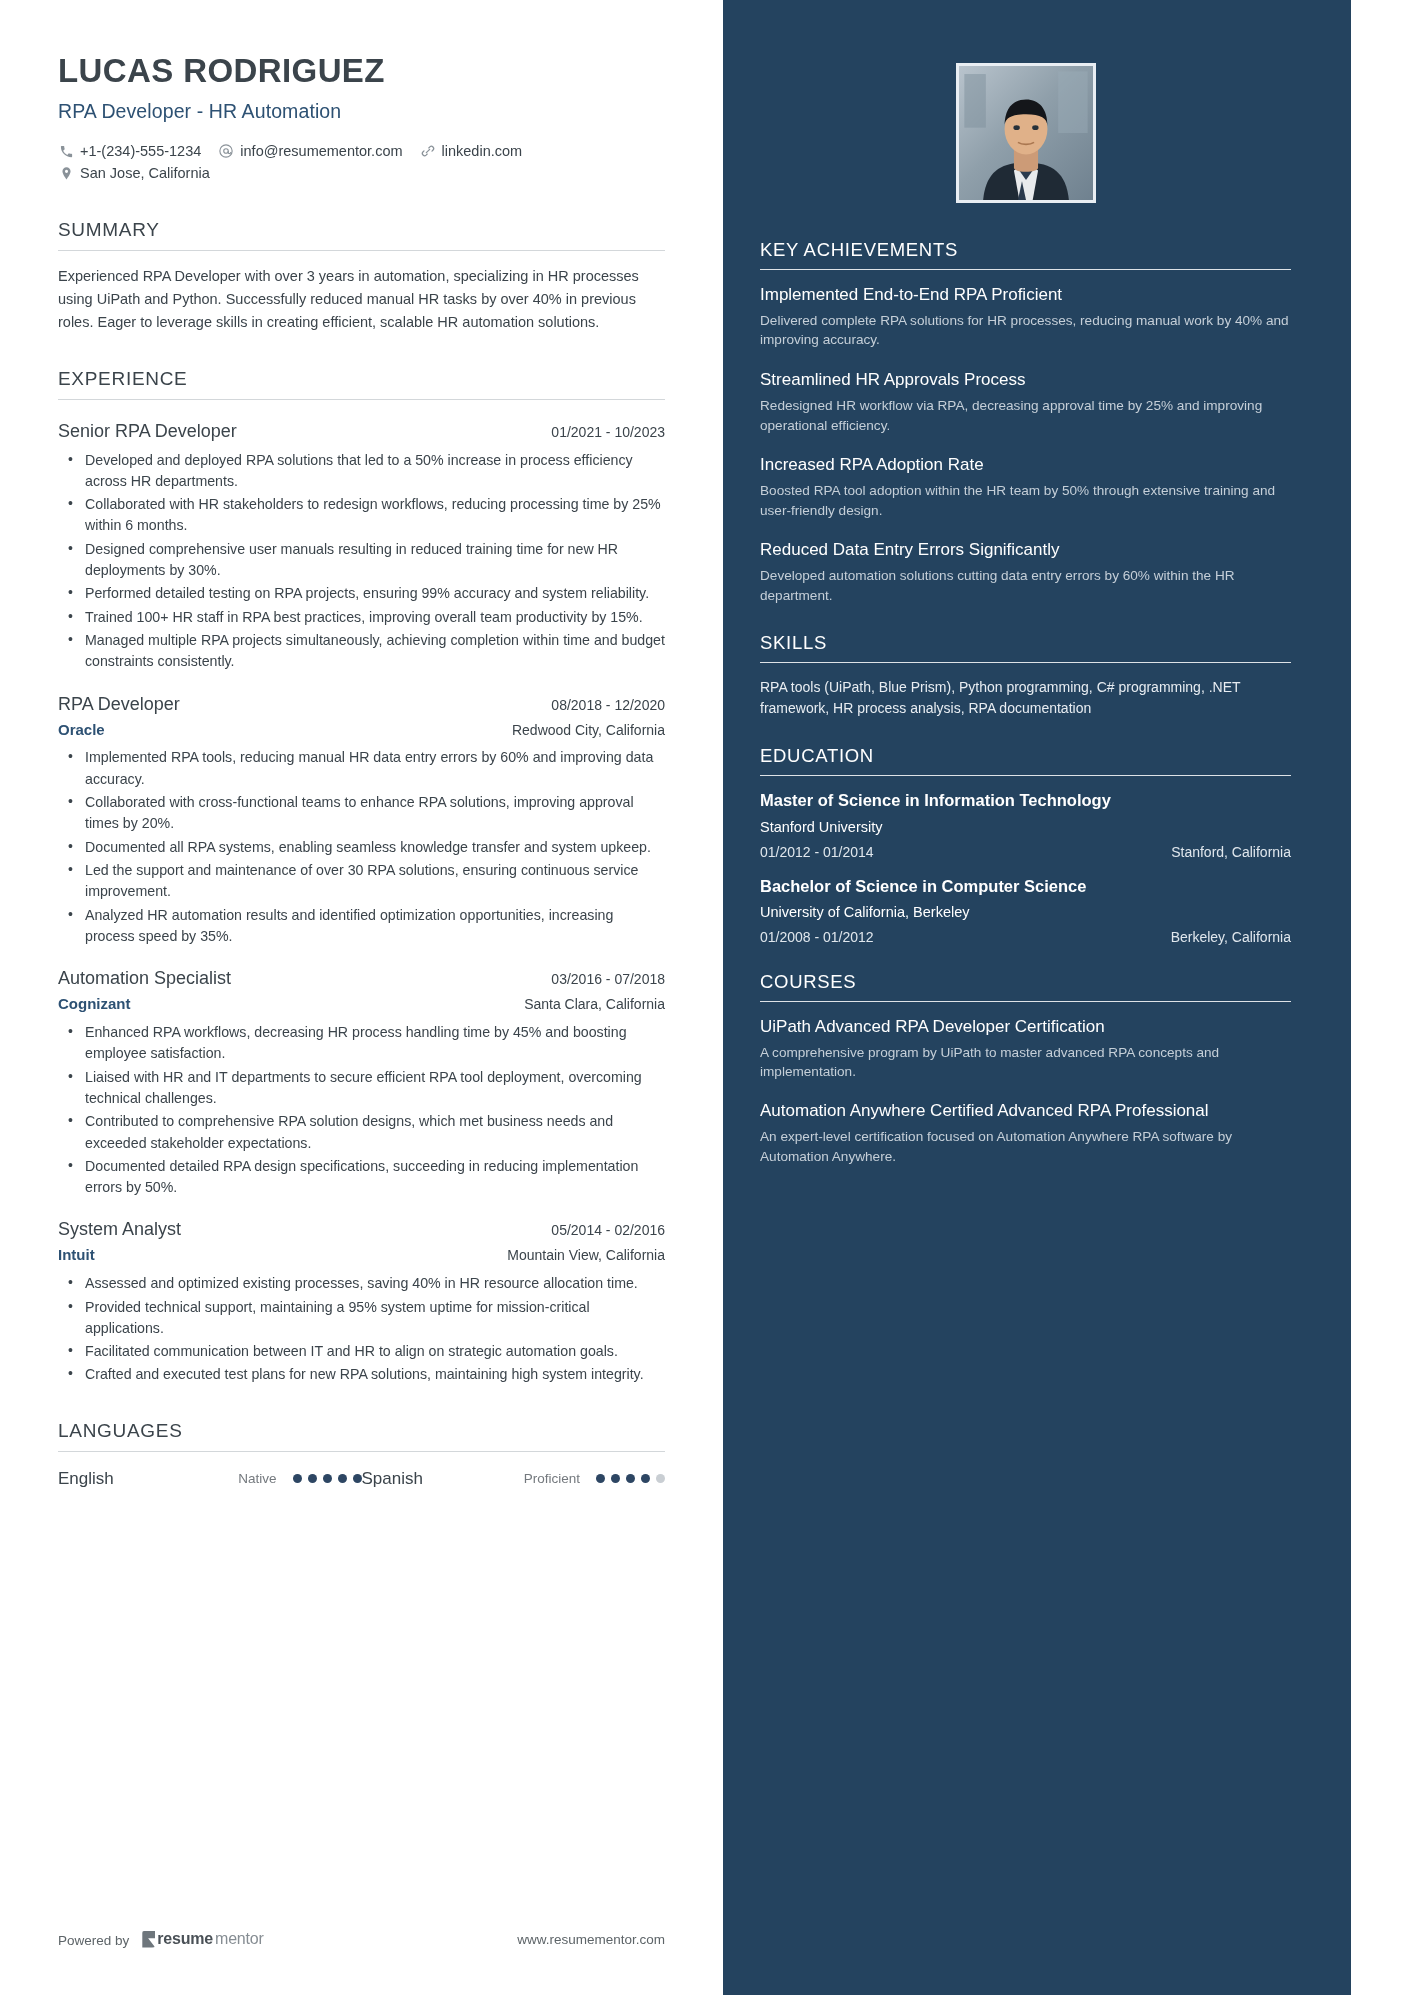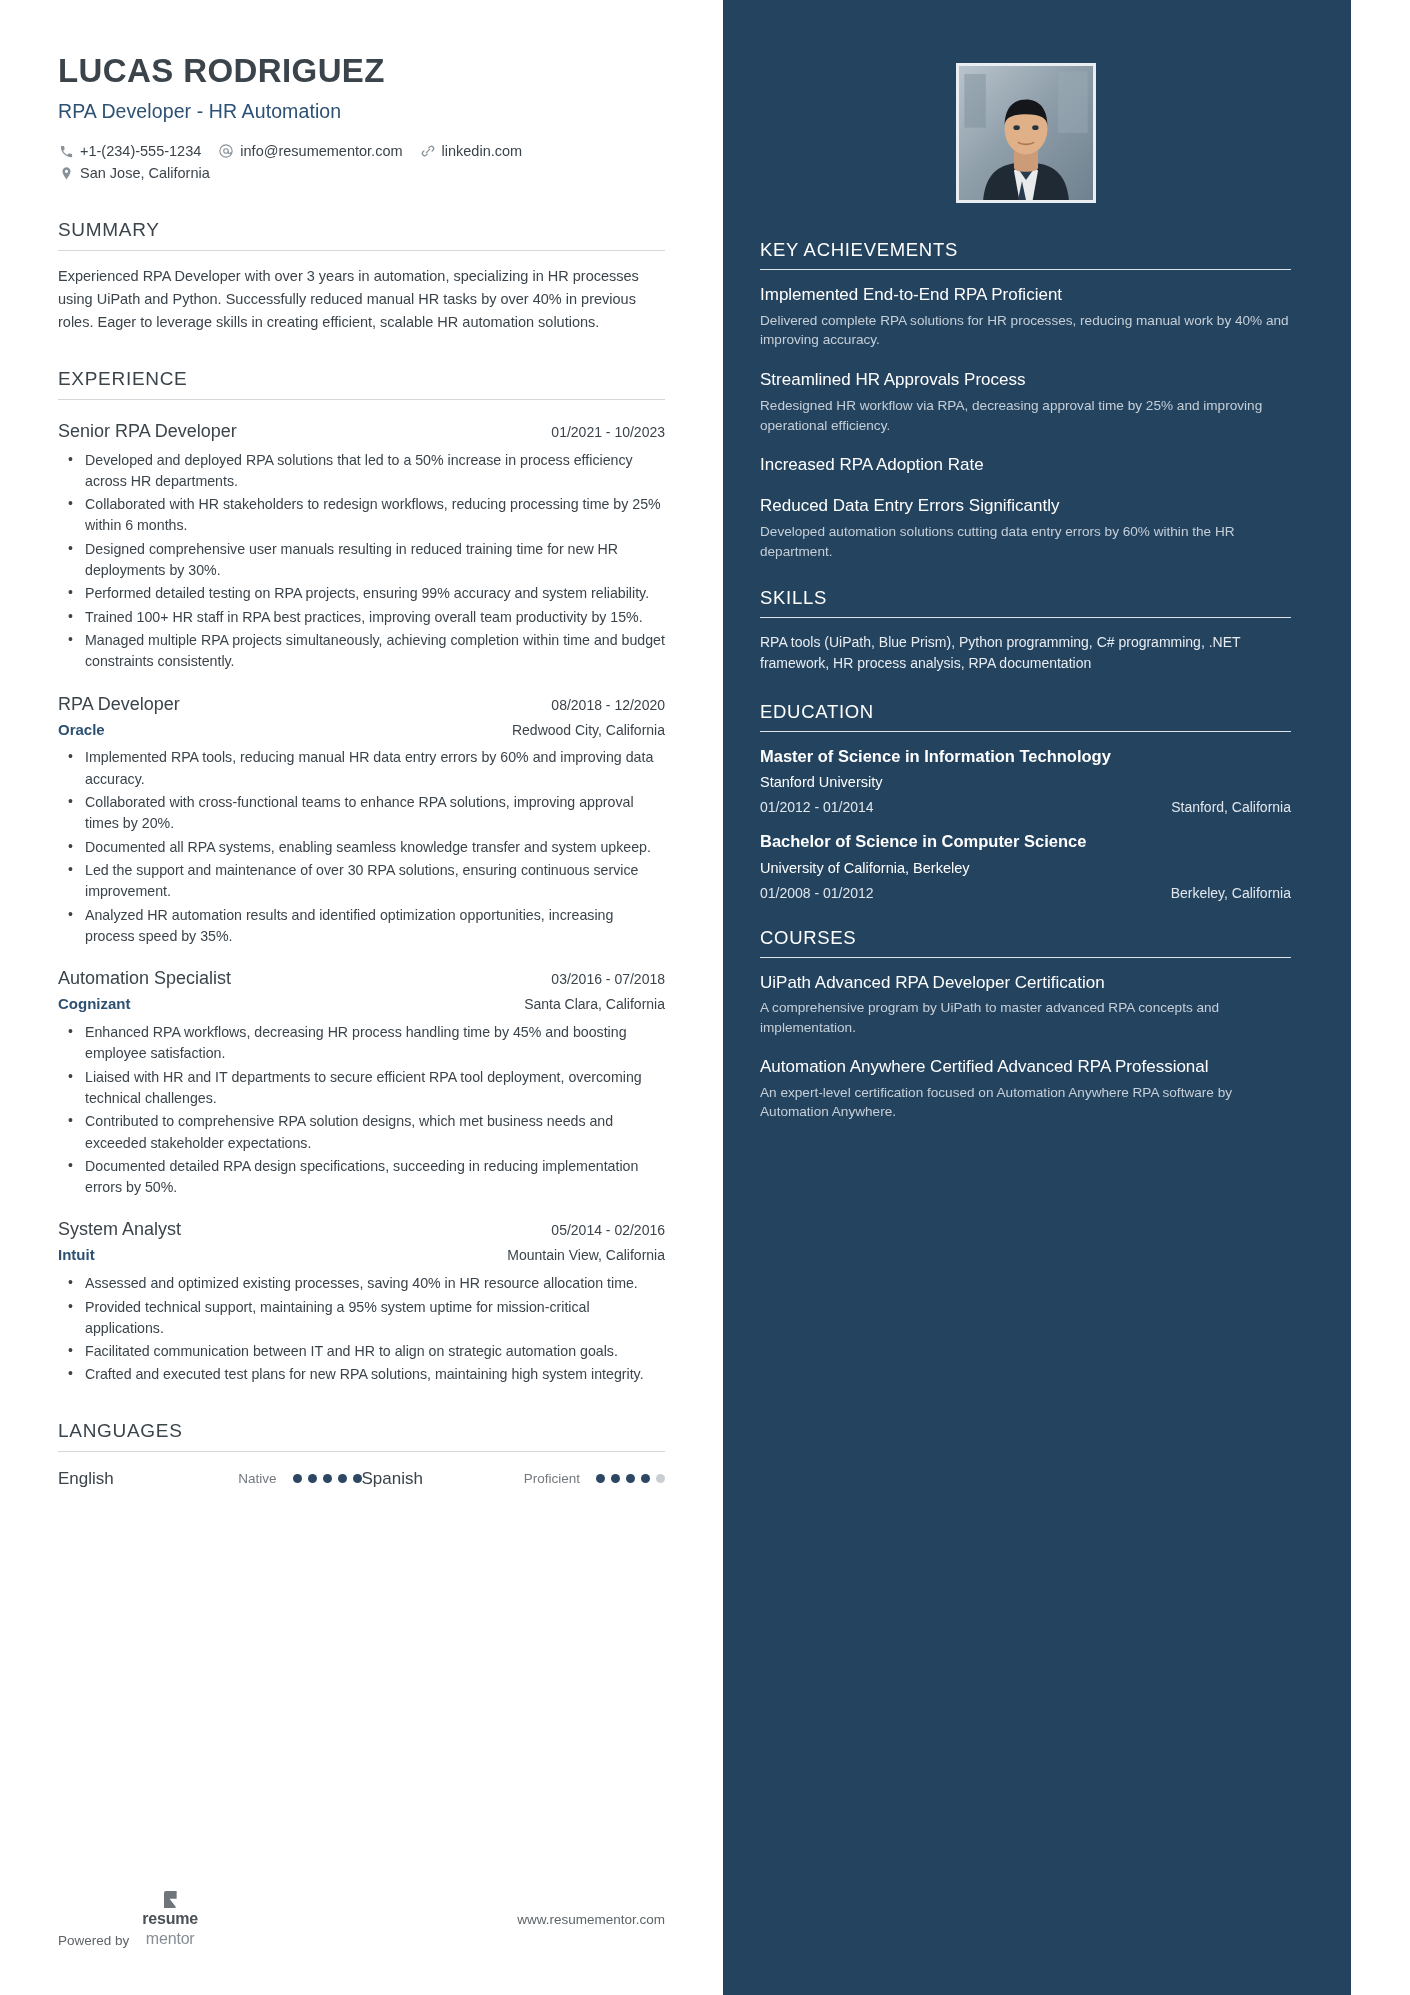--- a/index.html
+++ b/index.html
@@ -96,21 +96,21 @@
   .dot.empty { background:#c9ced3; }
 
   
   .footer {
     position:absolute;
     left:58px; right:58px; bottom:47px;
     display:flex; align-items:center; justify-content:space-between;
     font-size:13.5px; color:#5d6468;
   }
   .footer-left { display:flex; align-items:flex-end; gap:13px; }
-  .logo { display:flex; align-items:center; gap:2px;flex-direction:column; }
+  .logo { display:flex; align-items:center; gap:2px; }
   .logo .mark {
     width:13px; height:17px; background:#6e767c;
     border-radius:2px 0 3px 0;
     position:relative;
     clip-path:polygon(0 0,100% 0,100% 45%,45% 45%,100% 100%,0 100%);
   }
   .logo .t1 { font-size:16px; font-weight:bold; color:#4a5157; letter-spacing:-.2px; }
   .logo .t2 { font-size:16px; font-weight:400; color:#868d93; letter-spacing:-.2px; }
 
   
@@ -365,20 +365,21 @@
       <div class="ach">
         <div class="ach-title">Implemented End-to-End RPA Proficient</div>
         <div class="ach-desc">Delivered complete RPA solutions for HR processes, reducing manual work by 40% and improving accuracy.</div>
       </div>
       <div class="ach">
         <div class="ach-title">Streamlined HR Approvals Process</div>
         <div class="ach-desc">Redesigned HR workflow via RPA, decreasing approval time by 25% and improving operational efficiency.</div>
       </div>
       <div class="ach">
         <div class="ach-title">Increased RPA Adoption Rate</div>
+        <div class="ach-desc">Boosted RPA tool adoption within the HR team by 50% through extensive training and user-friendly design.</div>
       </div>
       <div class="ach">
         <div class="ach-title">Reduced Data Entry Errors Significantly</div>
         <div class="ach-desc">Developed automation solutions cutting data entry errors by 60% within the HR department.</div>
       </div>
     </div>
 
     <div class="sb-section">
       <div class="sb-title">SKILLS</div>
       <div class="sb-rule"></div>

